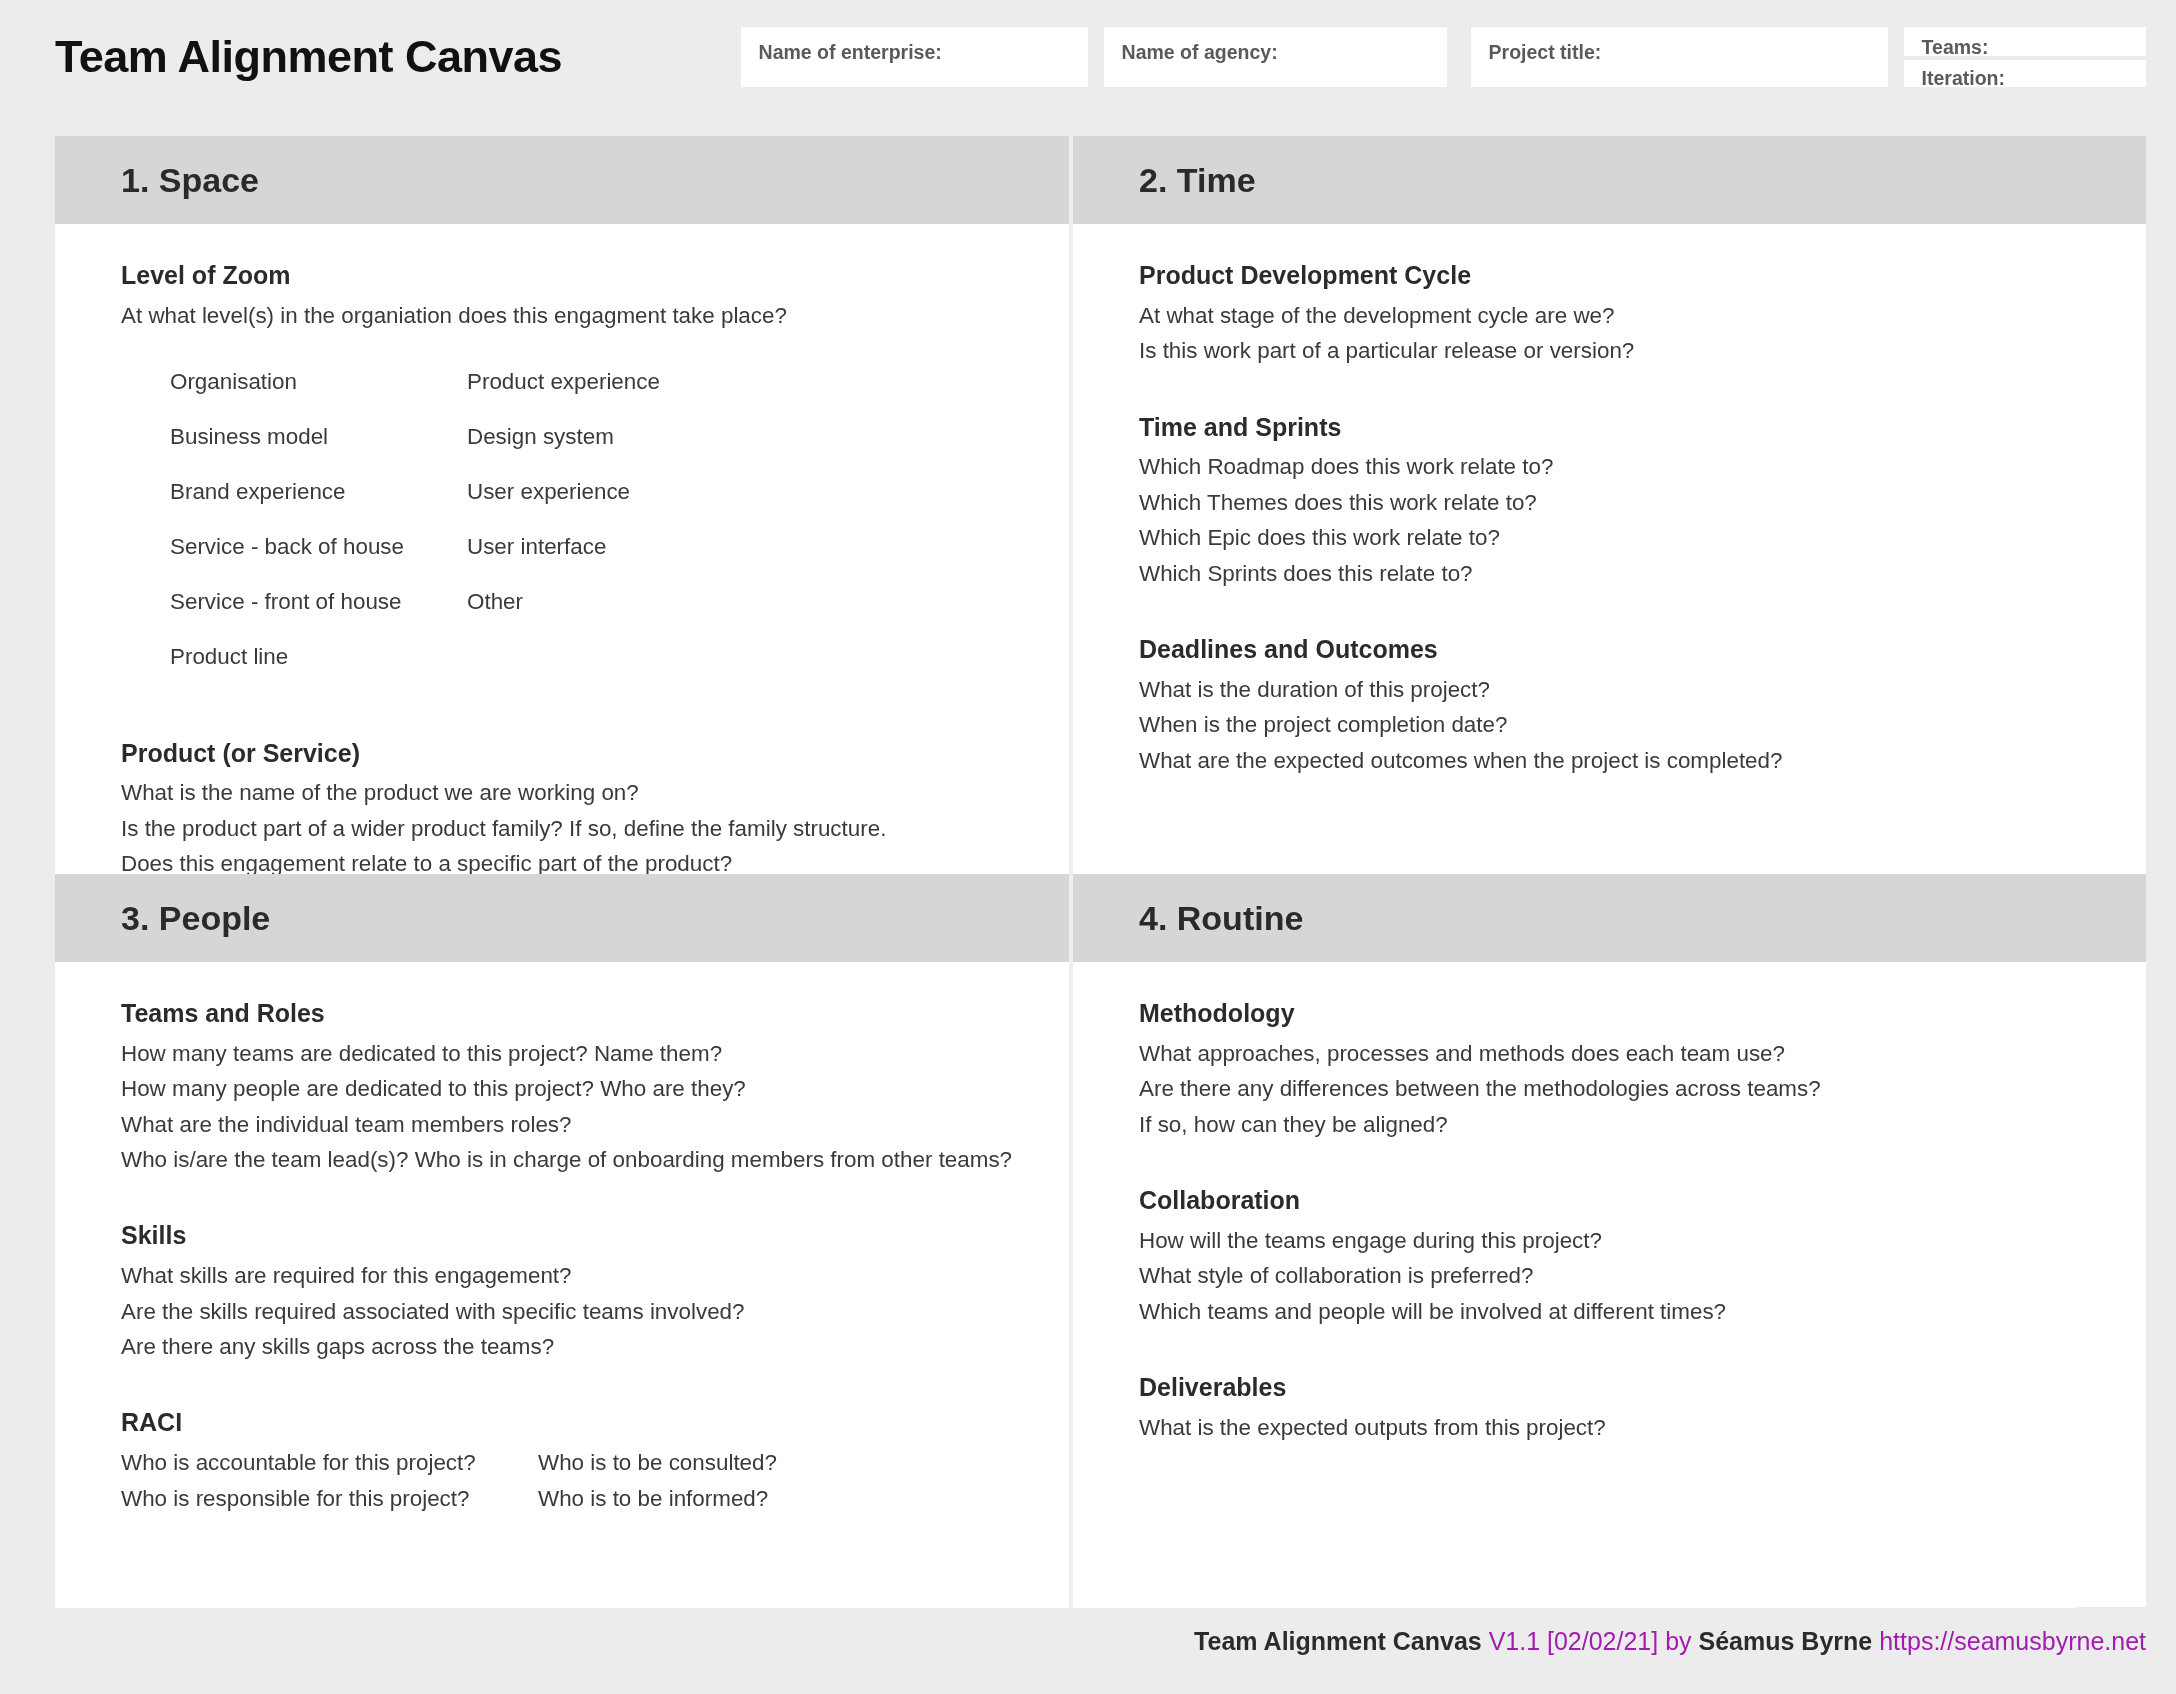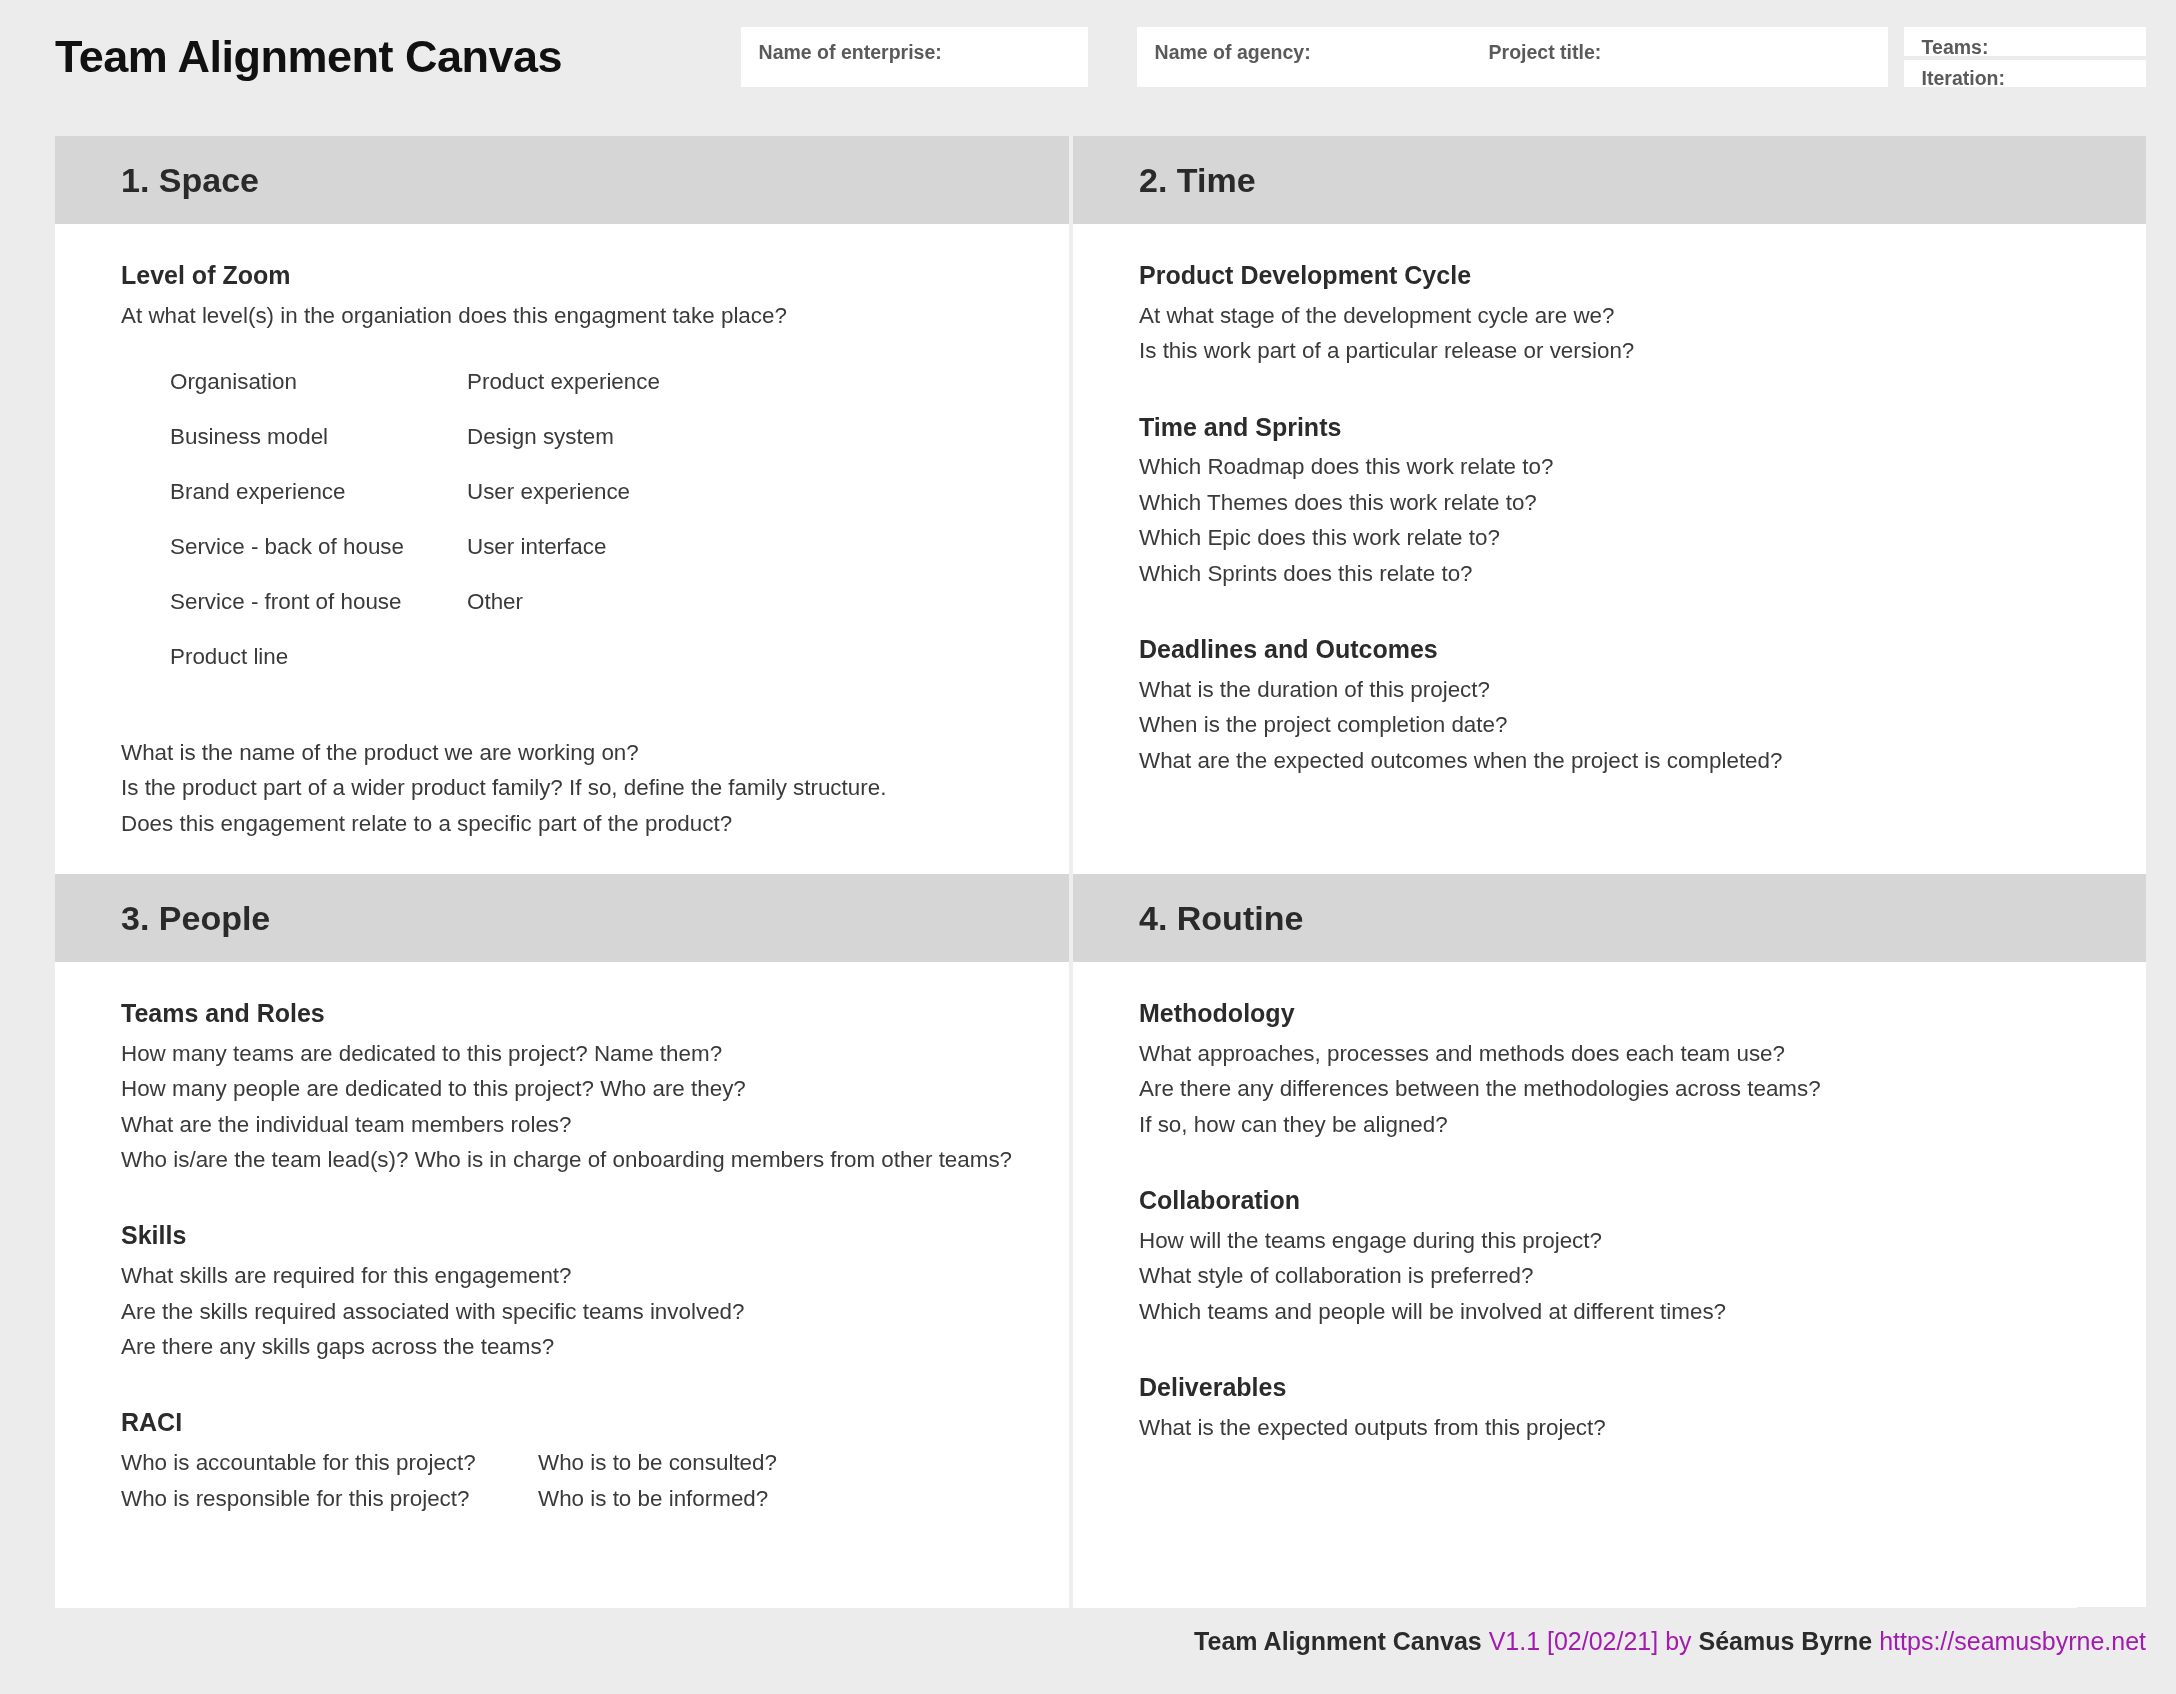--- a/index.html
+++ b/index.html
@@ -46,21 +46,21 @@
   }
   .meta-label {
     font-size: 19.5px;
     font-weight: bold;
     color: #5a5a5a;
     white-space: nowrap;
     line-height: 1.2;
   }
 
   #meta-enterprise { left: 741px;  top: 27px; width: 347px; height: 60px; }
-  #meta-agency     { left: 1104px; top: 27px; width: 343px; height: 60px; margin-left: 33px; }
+  #meta-agency     { left: 1104px; top: 27px; width: 343px; height: 60px; }
   #meta-project    { left: 1471px; top: 27px; width: 417px; height: 60px; }
   #meta-date       { left: 1904px; top: 27px; width: 242px; height: 29px; padding-top: 8.8px; }
   #meta-iteration  { left: 1904px; top: 60px; width: 242px; height: 27px; padding-top: 6.8px; }
 
   
   .canvas {
     position: absolute;
     left: 55px;
     top: 136px;
     width: 2022px;
@@ -218,20 +218,21 @@
             <div class="opt">Service - front of house</div>
             <div class="opt">Other</div>
             <div class="opt">Product line</div>
             <div class="opt"></div>
           </div>
         </div>
 
         <div class="spacer-md"></div>
 
         <div class="block">
+          <div class="block-title">Product (or Service)</div>
           <div class="prompt">What is the name of the product we are working on?</div>
           <div class="prompt">Is the product part of a wider product family? If so, define the family structure.</div>
           <div class="prompt">Does this engagement relate to a specific part of the product?</div>
         </div>
 
       </div>
     </div>
 
     <div class="quad" id="quad-time">
       <div class="quad-header">

